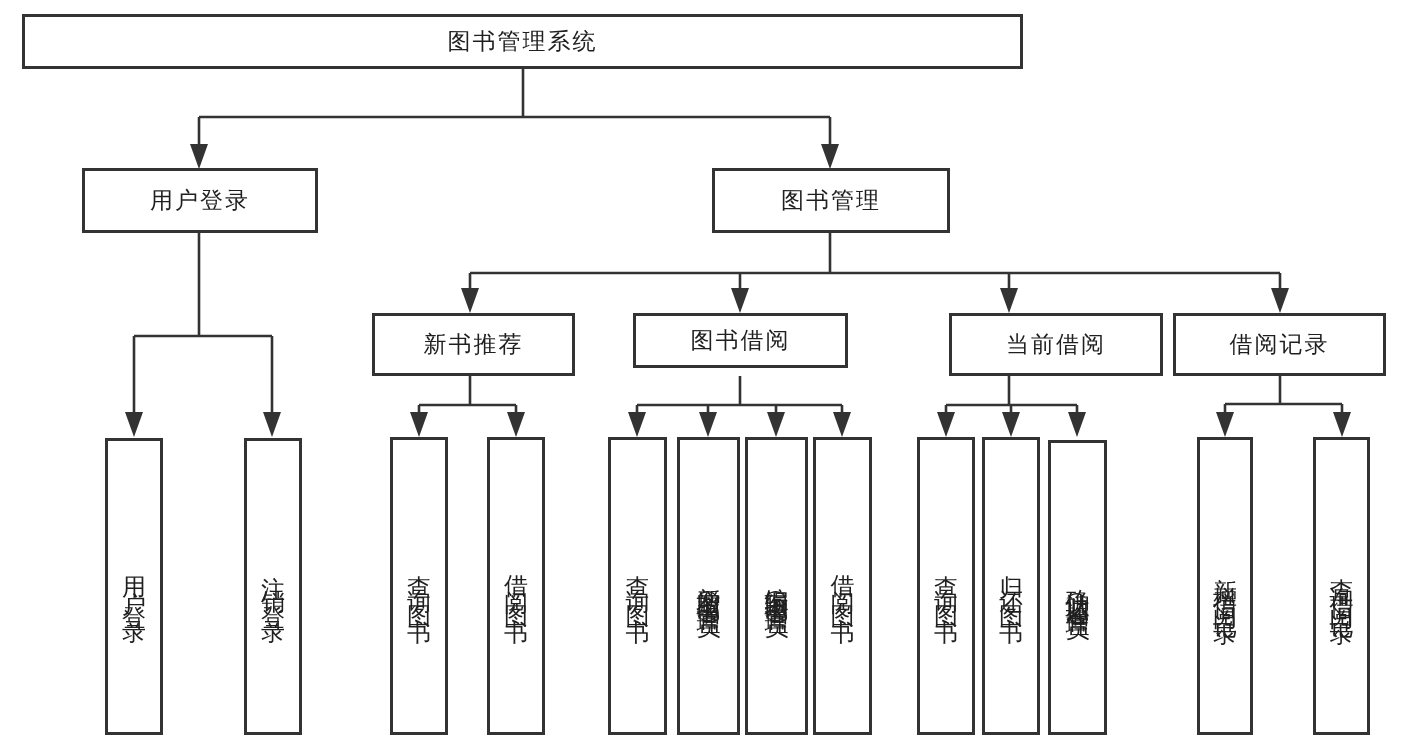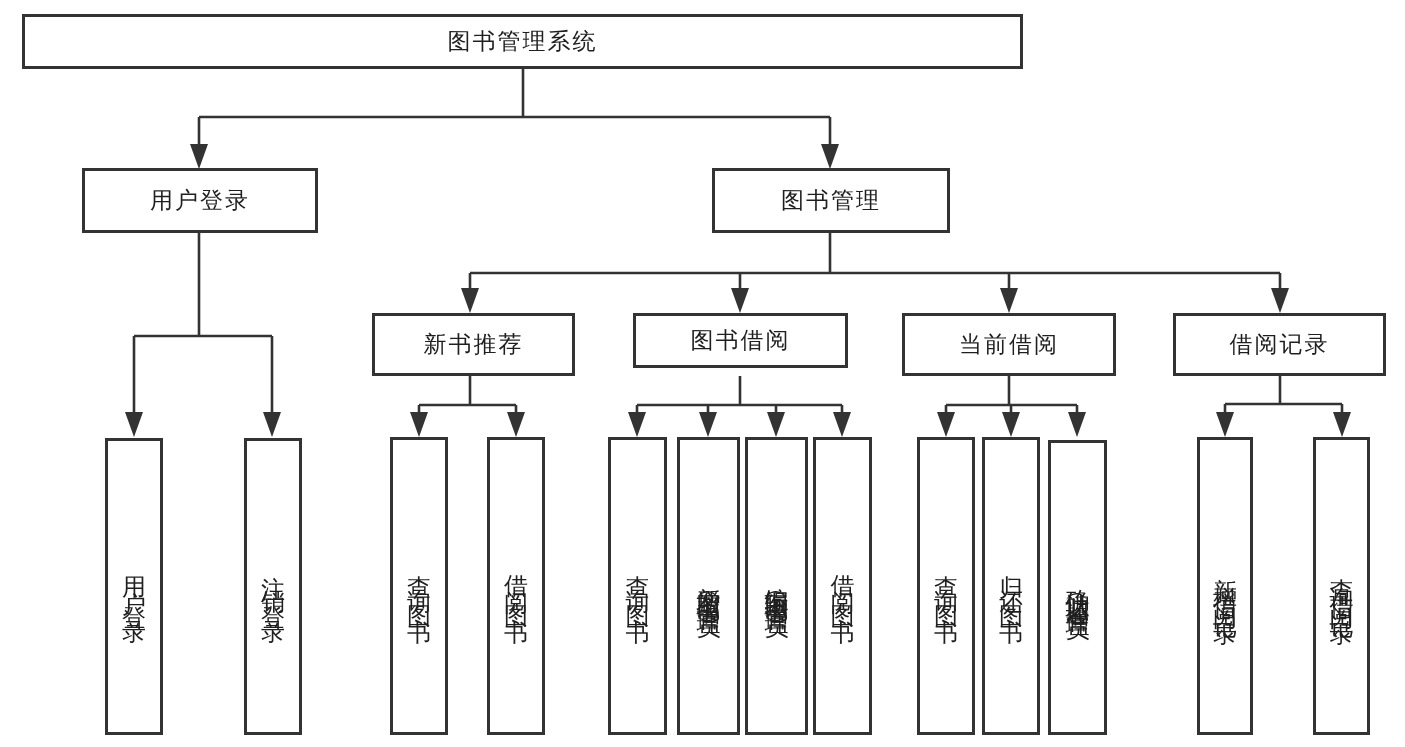--- a/index.html
+++ b/index.html
@@ -86,21 +86,21 @@
   <div class="node h-node" style="left:712px; top:168px; width:238px; height:65px;">
     <span>图书管理</span>
   </div>
 
   <div class="node h-node" style="left:364px; top:313px; width:203px; height:63px;margin-left:8px;">
     <span>新书推荐</span>
   </div>
   <div class="node h-node" style="left:633px; top:313px; width:215px; height:55px;">
     <span>图书借阅</span>
   </div>
-  <div class="node h-node" style="left:902px; top:313px; width:214px; height:63px;">
+  <div class="node h-node" style="left:949px; top:313px; width:214px; height:63px;">
     <span>当前借阅</span>
   </div>
   <div class="node h-node" style="left:1173px; top:313px; width:213px; height:63px;">
     <span>借阅记录</span>
   </div>
 
   <div class="node leaf" style="left:105px; top:438px; width:58px; height:297px;">
     <span class="v">用户登录</span>
   </div>
   <div class="node leaf" style="left:244px; top:438px; width:58px; height:297px;">

